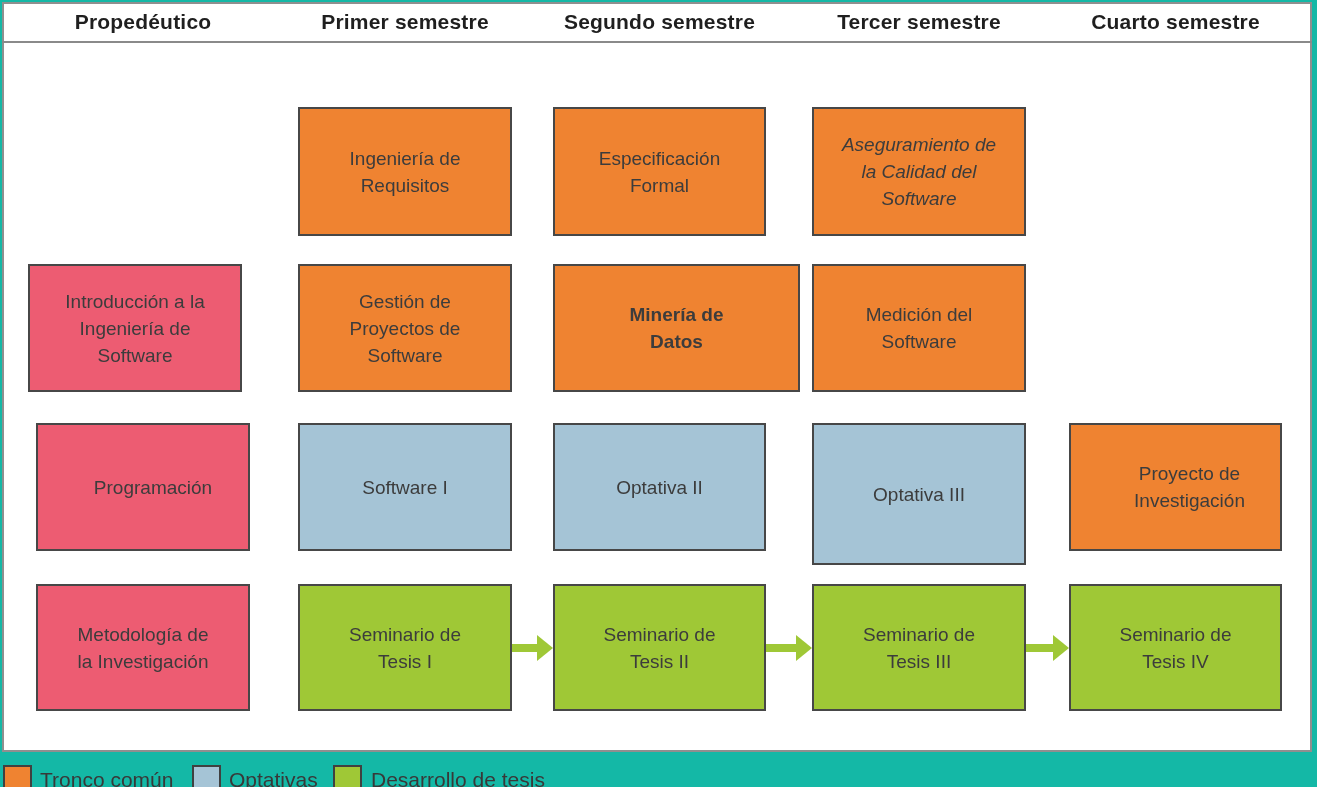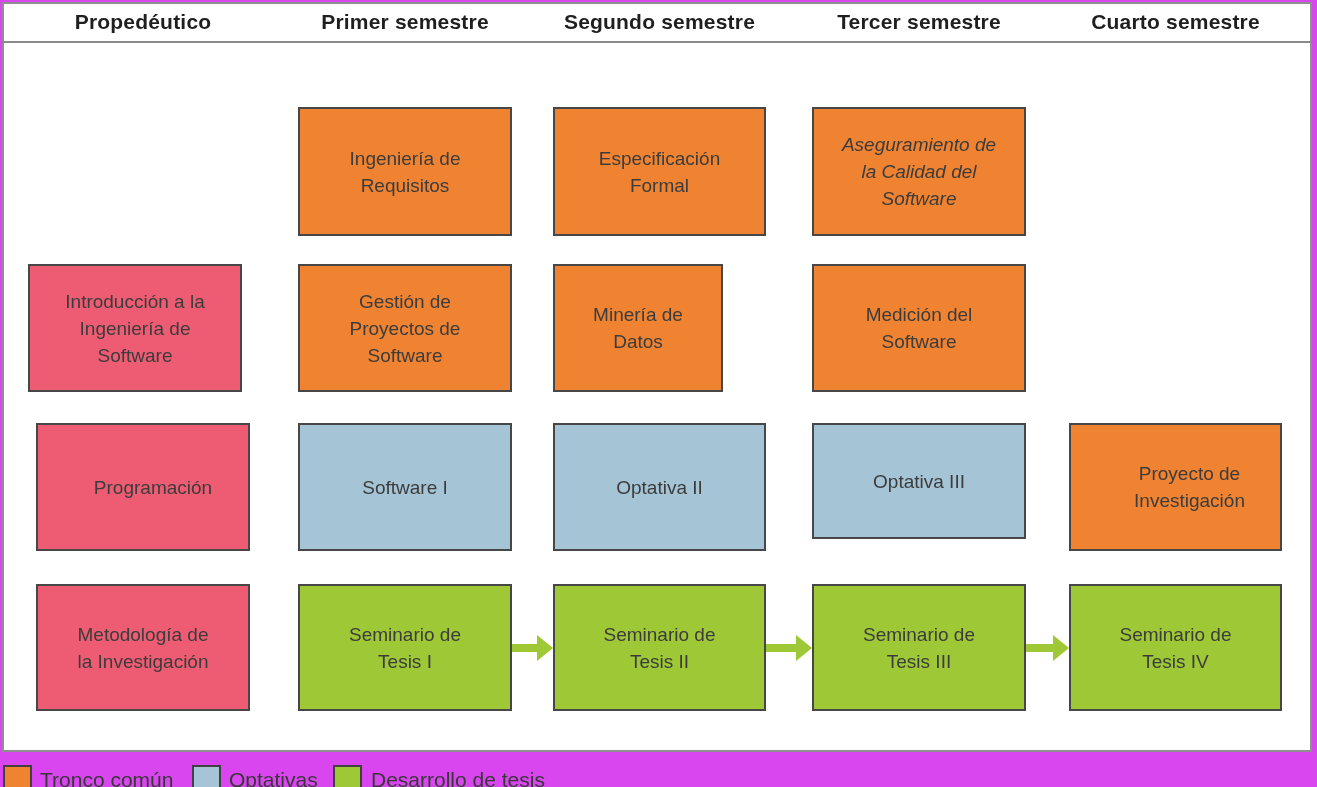--- a/index.html
+++ b/index.html
@@ -1,20 +1,20 @@
 <!DOCTYPE html>
 <html><head>
 <meta charset="utf-8">
 <style>
   html, body { margin: 0; padding: 0; background: #ffffff; }
   .canvas {
     position: relative;
     width: 1317px;
     height: 787px;
-    background: #d946ef;
+    background: #14b8a6;
     font-family: "Liberation Sans", "DejaVu Sans", sans-serif;
     overflow: hidden;
   }
   .frame {
     position: absolute;
     left: 2px; top: 2px;
     width: 1306px; height: 746px;
     border: 2px solid #8f8f8f;
     background: #ffffff;
   }
@@ -105,32 +105,32 @@
 Requisitos</div>
   <div class="course-box cat-tronco" style="left:298px; top:264px; width:214px; height:128px;">Gestión de
 Proyectos de
 Software</div>
   <div class="course-box cat-optativa" style="left:298px; top:423px; width:214px; height:128px;">Software I</div>
   <div class="course-box cat-tesis" style="left:298px; top:584px; width:214px; height:127px;">Seminario de
 Tesis I</div>
 
   <div class="course-box cat-tronco" style="left:553px; top:107px; width:213px; height:129px;">Especificación
 Formal</div>
-  <div class="course-box cat-tronco" style="left:553px; top:264px; width:170px; height:128px;">Minería de
+  <div class="course-box cat-tronco" style="left:553px; top:264px; width:247px; height:128px;font-weight:bold;">Minería de
 Datos</div>
   <div class="course-box cat-optativa" style="left:553px; top:423px; width:213px; height:128px;">Optativa II</div>
   <div class="course-box cat-tesis" style="left:553px; top:584px; width:213px; height:127px;">Seminario de
 Tesis II</div>
 
   <div class="course-box cat-tronco" style="left:812px; top:107px; width:214px; height:129px;font-style:italic;">Aseguramiento de
 la Calidad del
 Software</div>
   <div class="course-box cat-tronco" style="left:812px; top:264px; width:214px; height:128px;">Medición del
 Software</div>
-  <div class="course-box cat-optativa" style="left:812px; top:423px; width:214px; height:116px;">Optativa III</div>
+  <div class="course-box cat-optativa" style="left:812px; top:423px; width:214px; height:142px;">Optativa III</div>
   <div class="course-box cat-tesis" style="left:812px; top:584px; width:214px; height:127px;">Seminario de
 Tesis III</div>
 
   <div class="course-box cat-tronco" style="left:1069px; top:423px; width:213px; height:128px;padding-left:28px;">Proyecto de
 Investigación</div>
   <div class="course-box cat-tesis" style="left:1069px; top:584px; width:213px; height:127px;">Seminario de
 Tesis IV</div>
 
   <svg class="flow-arrow" style="left:512px; top:633px;" width="41" height="30" viewBox="0 0 41 30">
     <rect x="0" y="11" width="26" height="8" fill="#9FC836"></rect>

